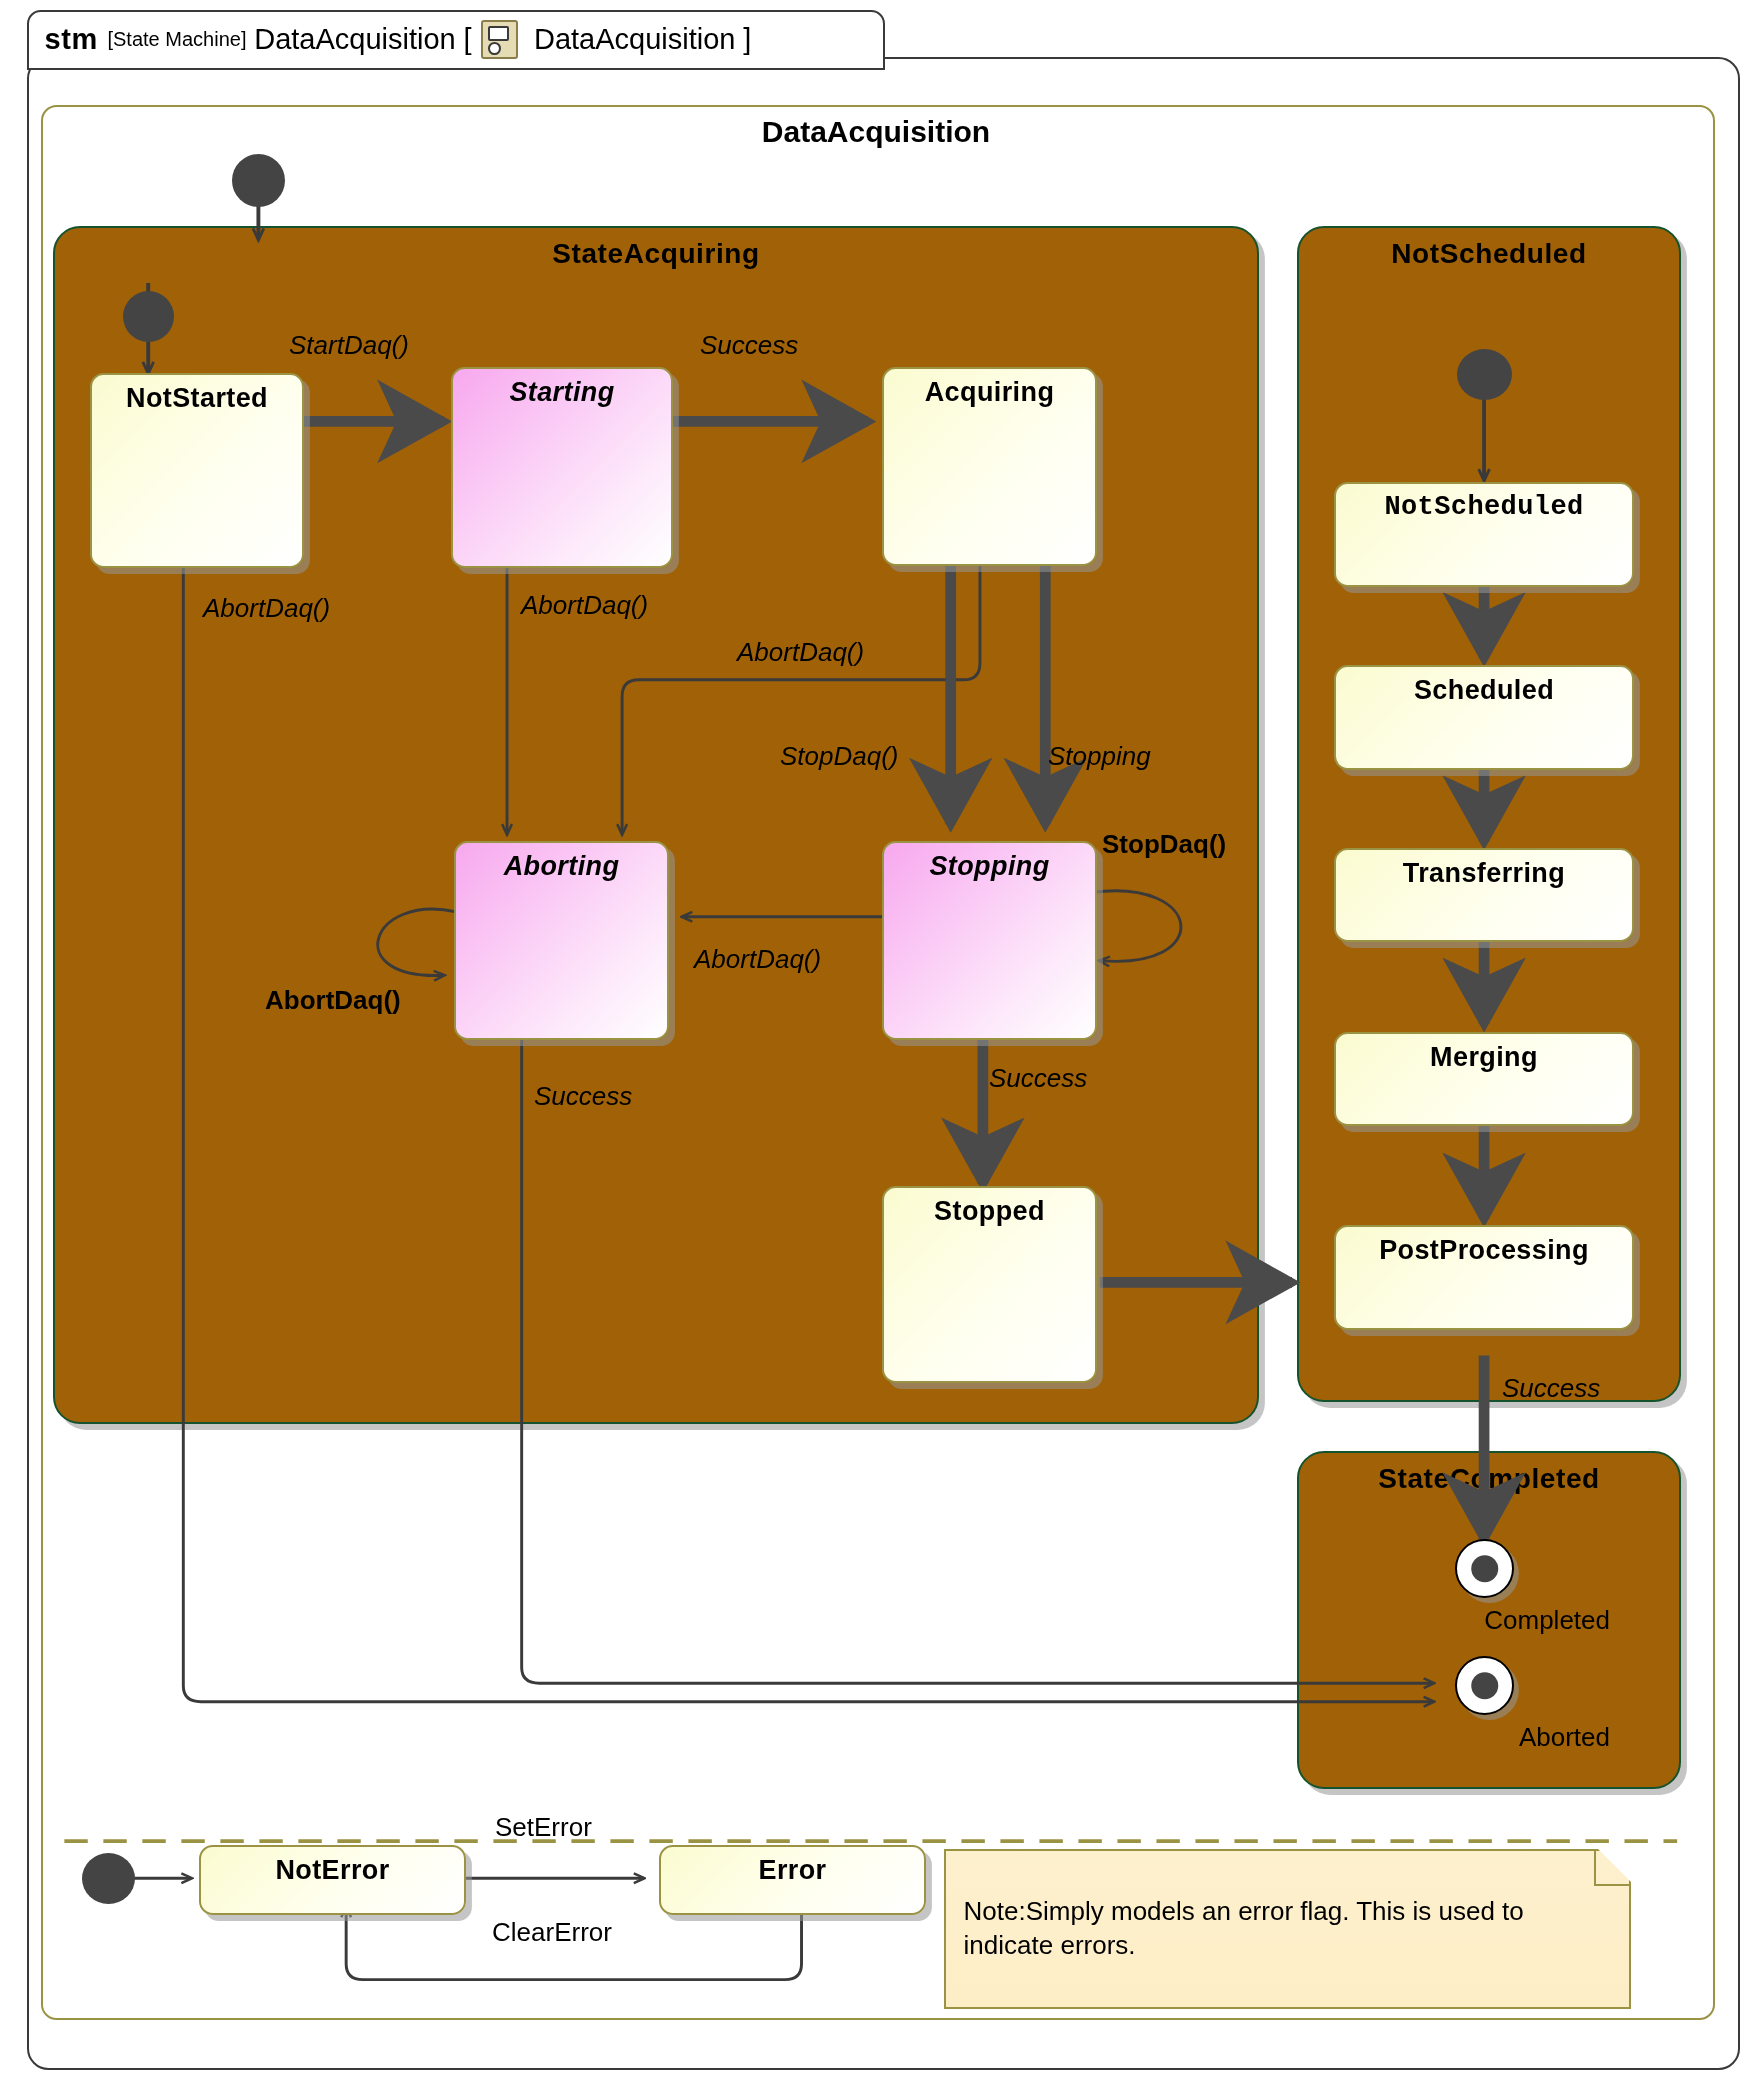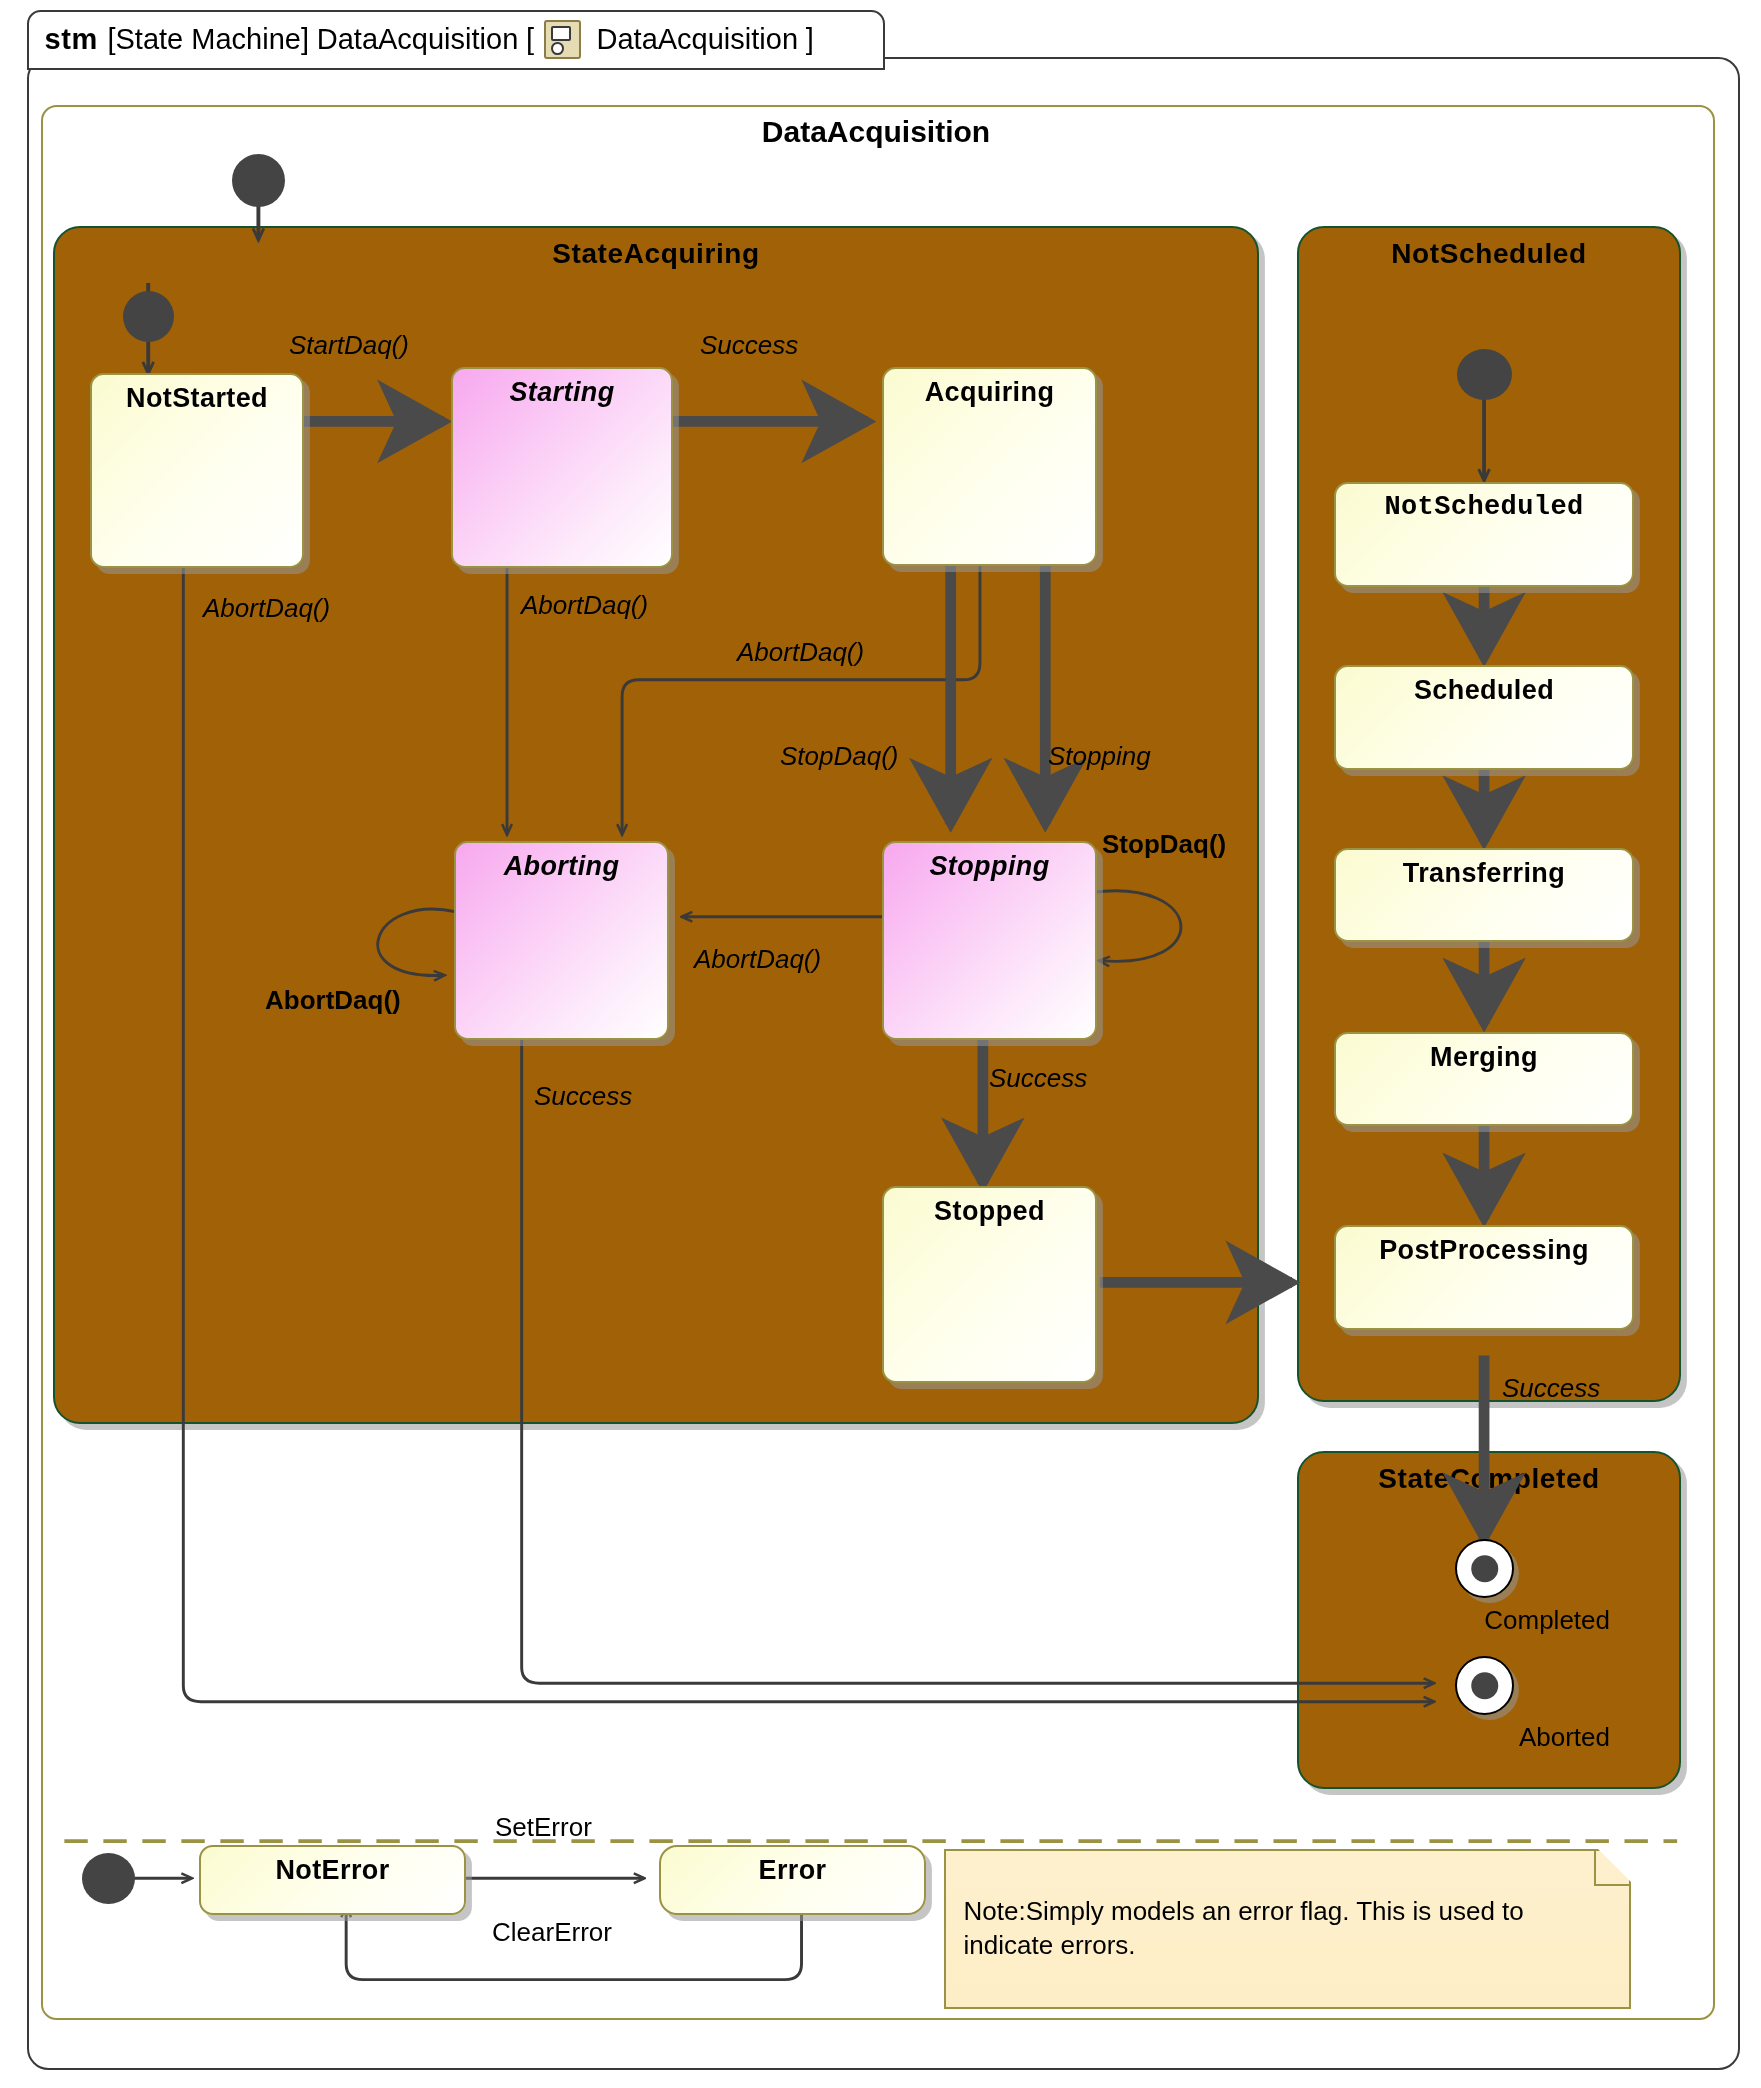--- a/index.html
+++ b/index.html
@@ -6,21 +6,21 @@
   html,body{margin:0;padding:0;background:#ffffff;}
   body{font-family:"Liberation Sans", sans-serif;}
   #stage{position:relative;width:1761px;height:2089px;background:#fff;overflow:hidden;}
 
   
   .frame{position:absolute;border:2.9px solid #3a3a3a;border-radius:21.5px;background:#fff;}
   .hdr-tab{position:absolute;border:2.9px solid #3a3a3a;background:#fff;
            border-radius:13.7px 13.7px 0 0;display:flex;align-items:center;
            padding:0 15.6px;box-sizing:border-box;white-space:nowrap;z-index:6;}
   .hdr-tab .kw{font-weight:bold;font-size:29px;color:#000;letter-spacing:0.5px;}
-  .hdr-tab .rest{font-size:29px;color:#000;margin-left:9.8px;}
+  .hdr-tab .rest{font-size:20px;color:#000;margin-left:9.8px;}
   .hdr-tab .rest2{font-size:29px;color:#000;margin-left:7.8px;}
   .sm-icon{width:33px;height:35px;margin:0 7.8px 0 9.8px;background:#e6dcb4;
            border:2px solid #8b7d4a;border-radius:2.9px;position:relative;flex:0 0 auto;}
   .sm-icon:before{content:"";position:absolute;left:4.9px;top:3.9px;width:16.6px;height:10.7px;
            border:2px solid #3a3a3a;border-radius:2px;background:#fff;}
   .sm-icon:after{content:"";position:absolute;left:4.9px;top:19.5px;width:8.8px;height:8.8px;
            border:2px solid #3a3a3a;border-radius:50%;background:#fff;}
 
   
   .region{position:absolute;border:2px solid #14532d;border-radius:27px;
@@ -212,21 +212,21 @@
   <div class="finalw" style="left:1455px;top:1539px;width:55px;height:55px;"></div>
   <div class="final-label" style="left:1356px;top:1605px;width:254px;">Completed</div>
 
   <div class="finalw" style="left:1455px;top:1656px;width:55px;height:55px;"></div>
   <div class="final-label" style="left:1356px;top:1722px;width:254px;">Aborted</div>
 
   <div class="state" style="left:199px;top:1845px;width:263px;height:66px;">
     <div class="state-label">NotError</div>
   </div>
 
-  <div class="state" style="left:659px;top:1845px;width:263px;height:66px;border-radius:18px;">
+  <div class="state" style="left:659px;top:1845px;width:263px;height:66px;">
     <div class="state-label">Error</div>
   </div>
 
   <div class="note" style="left:944px;top:1849px;width:683px;height:156px;">
     <div class="note-fold"></div>
     <div class="note-text">Note:Simply models an error flag. This is used to indicate errors.</div>
   </div>
 
   <div class="lbl" style="left:289px;top:330px;">StartDaq()</div>
   <div class="lbl" style="left:700px;top:330px;">Success</div>

